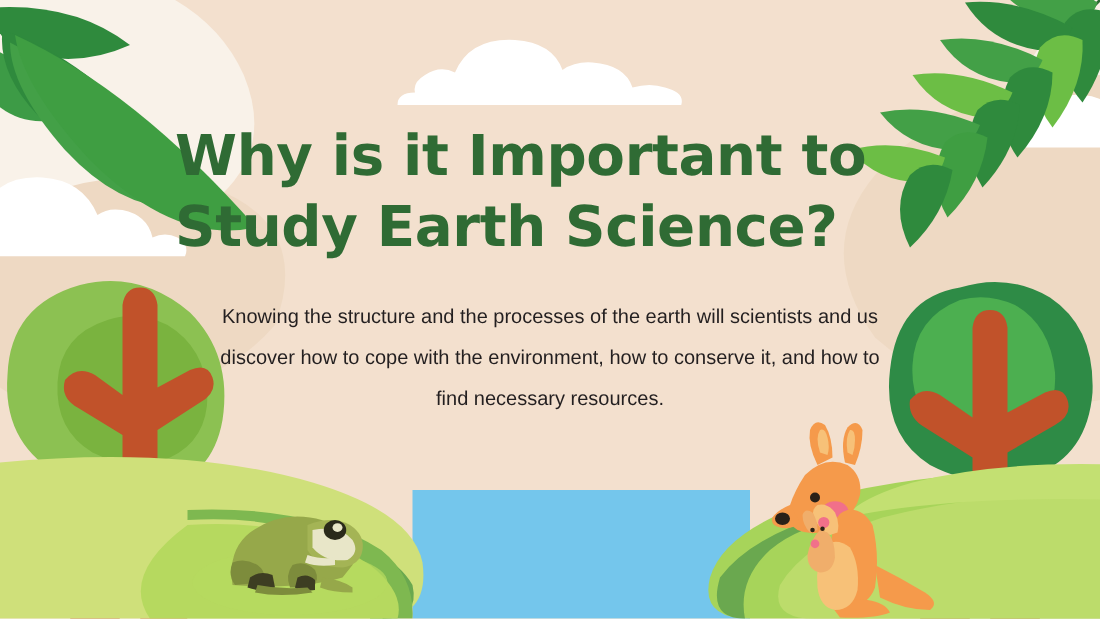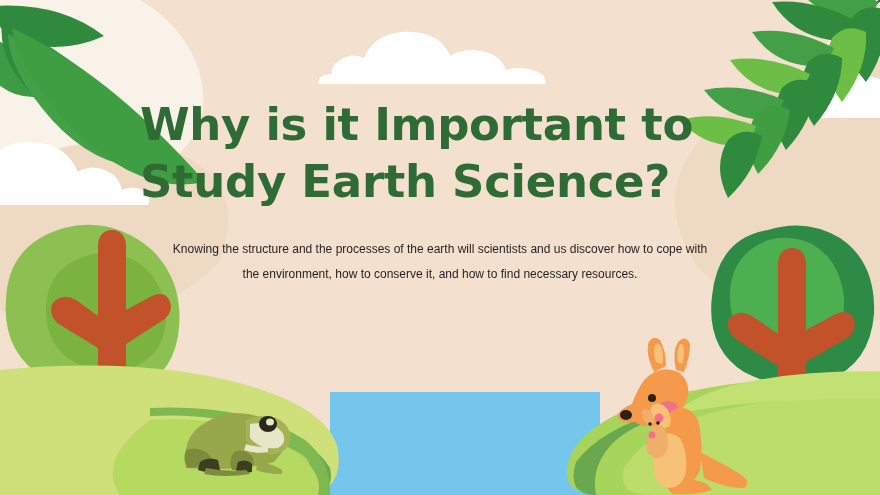--- a/index.html
+++ b/index.html
@@ -44,21 +44,21 @@
     white-space: pre-line;
   }
   #body-text {
     position: absolute;
     left: 165px;
     top: 237px;
     width: 550px;
     margin: 0;
     text-align: center;
     font-family: "Liberation Sans", sans-serif;
-    font-size: 12px;
+    font-size: 16px;
     line-height: 2.07;
     font-weight: 400;
     color: #231f20;
   }
 </style>
 </head>
 <body>
 
 <div id="slide">
 

